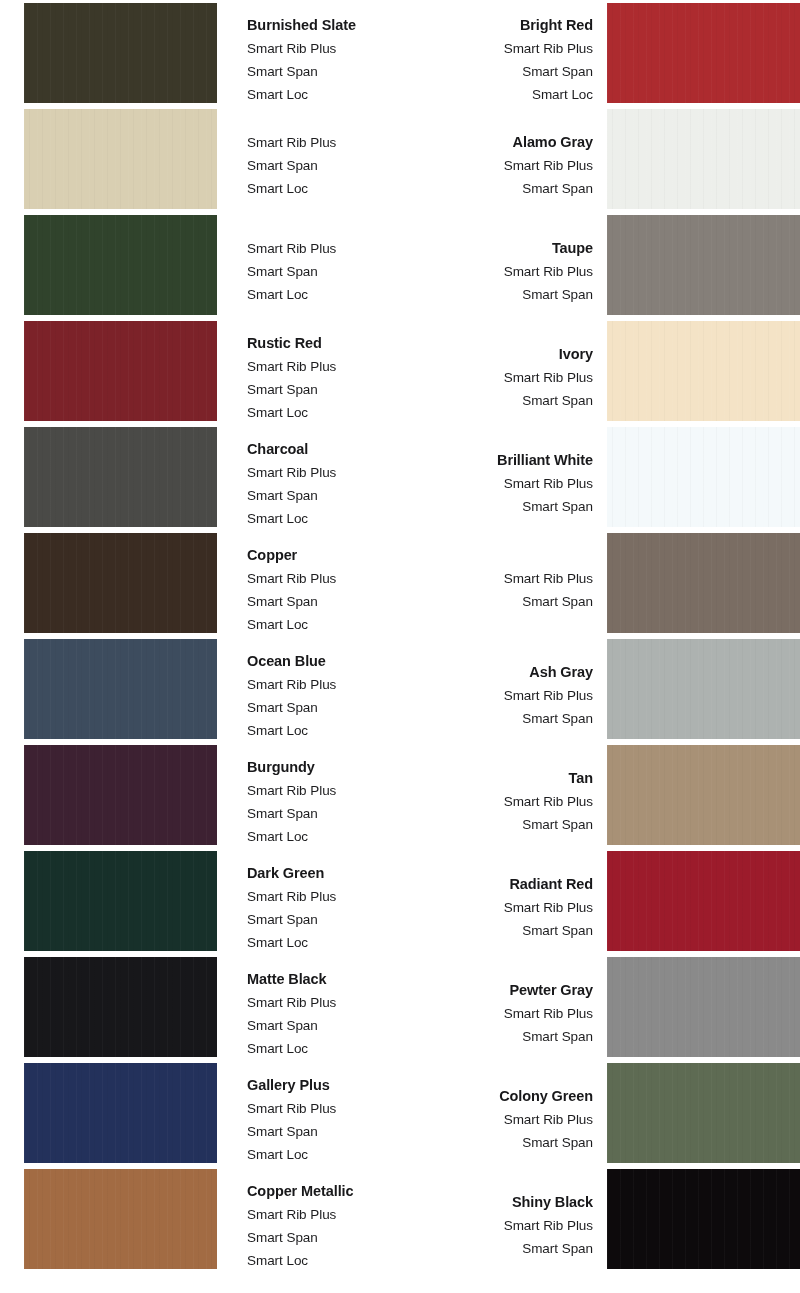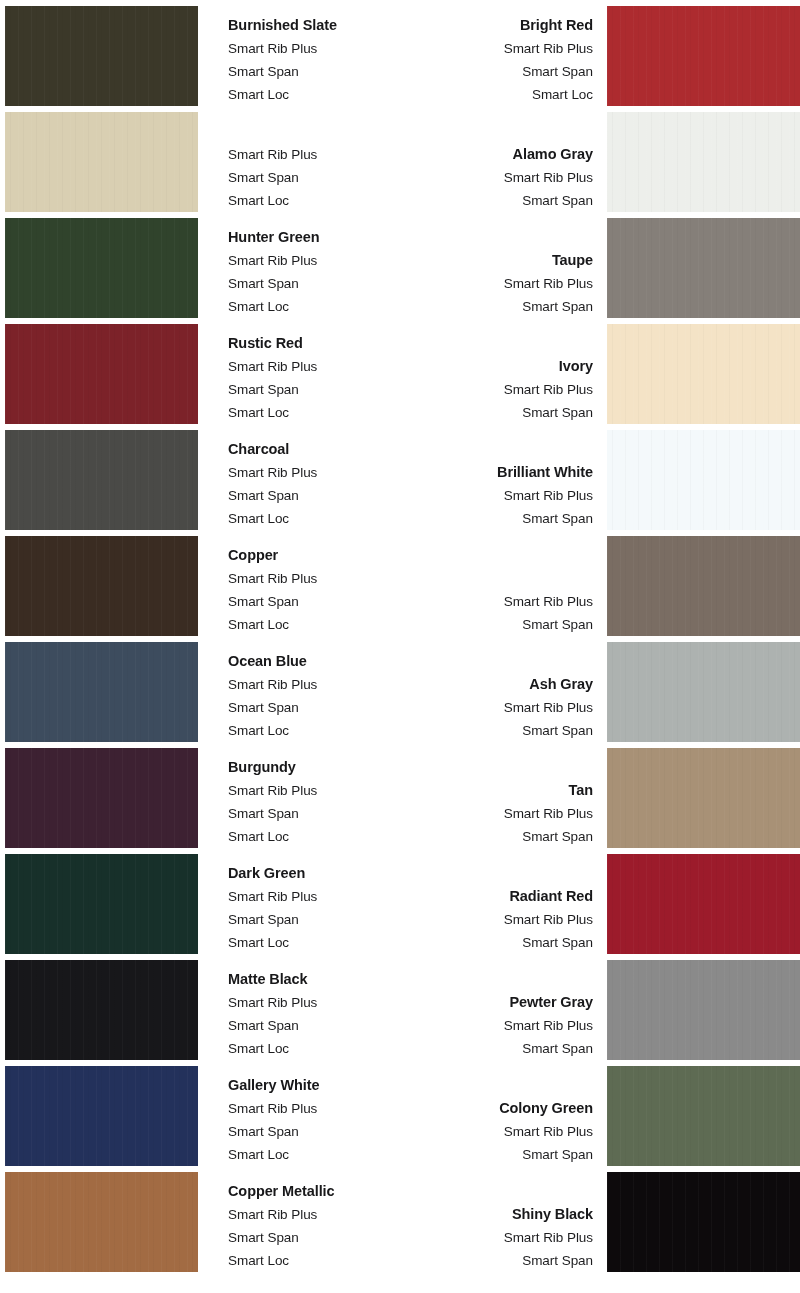--- a/index.html
+++ b/index.html
@@ -17,24 +17,25 @@
   }
   #chart {
     width: 800px;
     height: 1293px;
     display: flex;
     flex-direction: column;
   }
   .color-row {
     display: flex;
     flex-direction: row;
-    align-items: flex-end;
+    align-items: center;
     height: 106px;
     flex: 0 0 106px;
     box-sizing: border-box;
+    margin-left: 19px;
   }
   .swatch {
     width: 193px;
     height: 100px;
     flex: 0 0 193px;
     box-sizing: border-box;
     position: relative;
     overflow: hidden;
   }
   
@@ -120,21 +121,20 @@
       <div class="text-block text-right">
         <div class="color-name">Alamo Gray</div>
         <div class="profile">Smart Rib Plus</div>
         <div class="profile">Smart Span</div>
       </div>
       <div class="swatch swatch-right" title="Alamo White" style="background-color: rgb(237, 239, 235);"></div>
     </div>
     <div class="color-row">
       <div class="swatch swatch-left" title="Hunter Green" style="background-color: rgb(48, 67, 44);"></div>
       <div class="text-block text-left">
-        <div class="color-name">Hunter Green</div>
         <div class="profile">Smart Rib Plus</div>
         <div class="profile">Smart Span</div>
         <div class="profile">Smart Loc</div>
       </div>
       <div class="text-block text-right">
         <div class="color-name">Taupe</div>
         <div class="profile">Smart Rib Plus</div>
         <div class="profile">Smart Span</div>
       </div>
       <div class="swatch swatch-right" title="Taupe" style="background-color: rgb(133, 127, 121);"></div>
@@ -239,21 +239,21 @@
       <div class="text-block text-right">
         <div class="color-name">Pewter Gray</div>
         <div class="profile">Smart Rib Plus</div>
         <div class="profile">Smart Span</div>
       </div>
       <div class="swatch swatch-right" title="Pewter Gray" style="background-color: rgb(138, 138, 138);"></div>
     </div>
     <div class="color-row">
       <div class="swatch swatch-left" title="Gallery Blue" style="background-color: rgb(35, 49, 91);"></div>
       <div class="text-block text-left">
-        <div class="color-name">Gallery White</div>
+        <div class="color-name">Gallery Plus</div>
         <div class="profile">Smart Rib Plus</div>
         <div class="profile">Smart Span</div>
         <div class="profile">Smart Loc</div>
       </div>
       <div class="text-block text-right">
         <div class="color-name">Colony Green</div>
         <div class="profile">Smart Rib Plus</div>
         <div class="profile">Smart Span</div>
       </div>
       <div class="swatch swatch-right" title="Colony Green" style="background-color: rgb(94, 107, 83);"></div>

